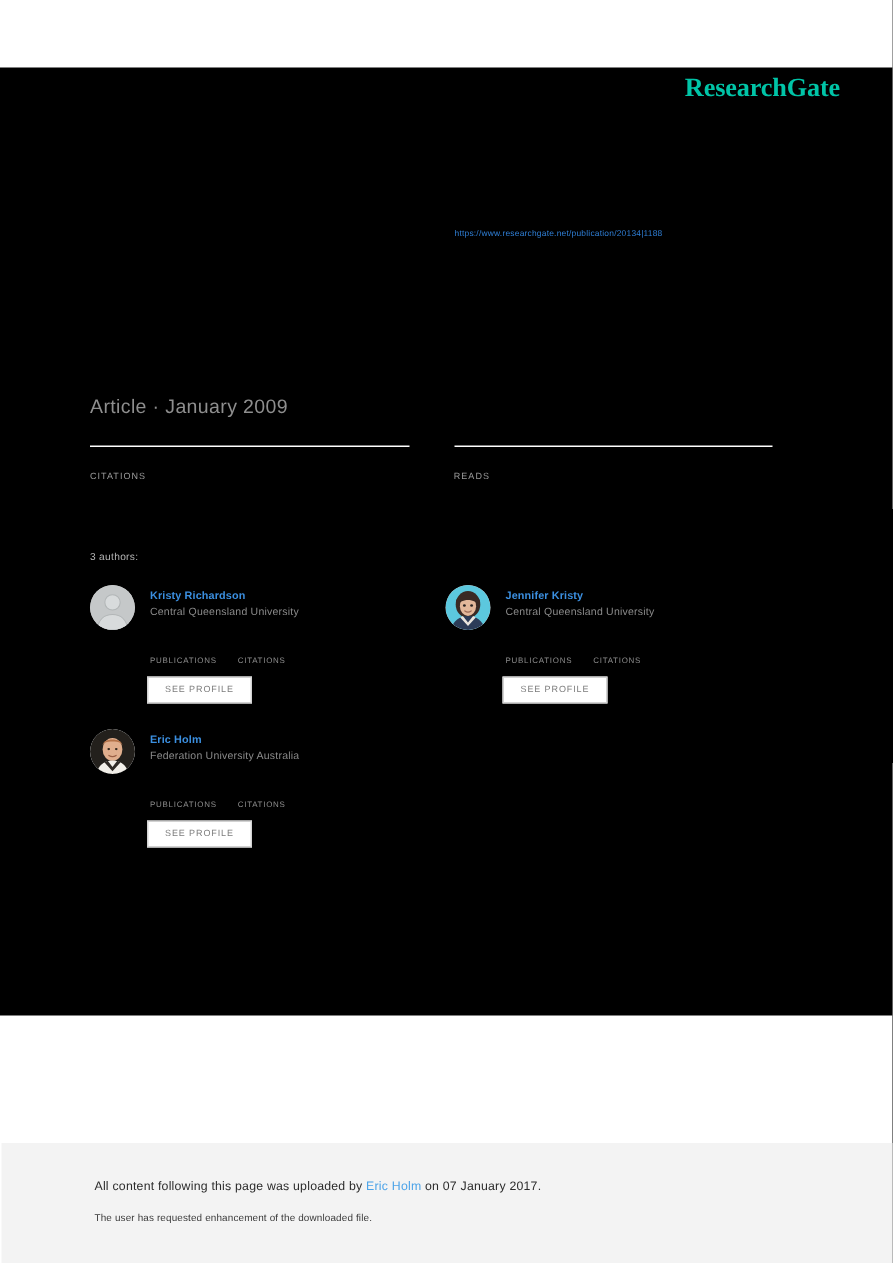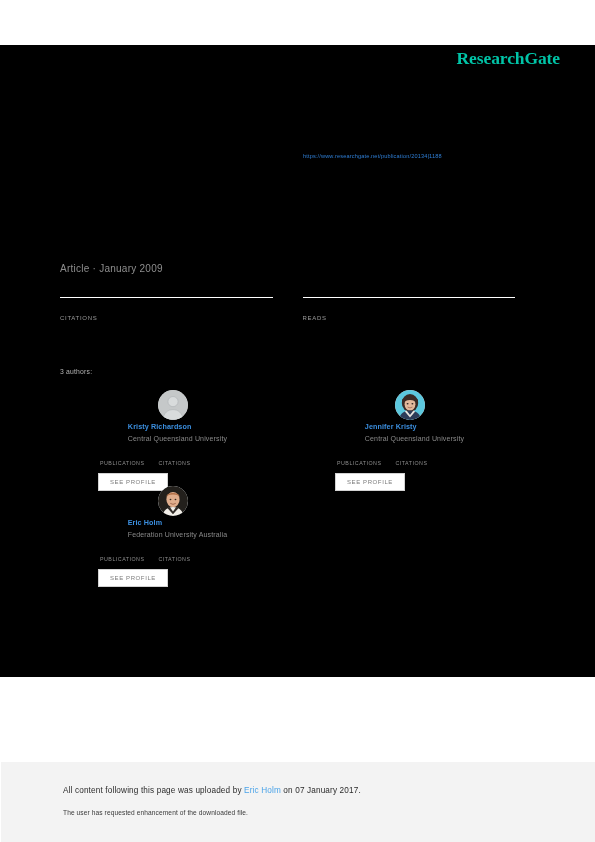--- a/index.html
+++ b/index.html
@@ -79,21 +79,21 @@
     color: #2f7fd6;
     letter-spacing: 0.15px;
     white-space: nowrap;
   }
 
   
   .article-meta {
     position: absolute;
     left: 60px;
     top: 218px;
-    font-size: 10px;
+    font-size: 13px;
     color: #8e8e8e;
     letter-spacing: 0.25px;
     white-space: nowrap;
   }
 
   
   .stats-row {
     position: absolute;
     left: 60px;
     top: 252px;
@@ -143,22 +143,21 @@
   .author-card {
     position: absolute;
     width: 225px;
   }
   .author-card.pos0 { left: 0;     top: 0;  }
   .author-card.pos1 { left: 237px; top: 0;  }
   .author-card.pos2 { left: 0;     top: 96px; }
 
   .author-row {
     display: flex;
-    align-items: center;
-    flex-direction: column;
+    align-items: flex-start;
   }
   .avatar {
     width: 30px;
     height: 30px;
     border-radius: 50%;
     flex: 0 0 30px;
     overflow: hidden;
     position: relative;
     background: #c9cbcc;
   }

